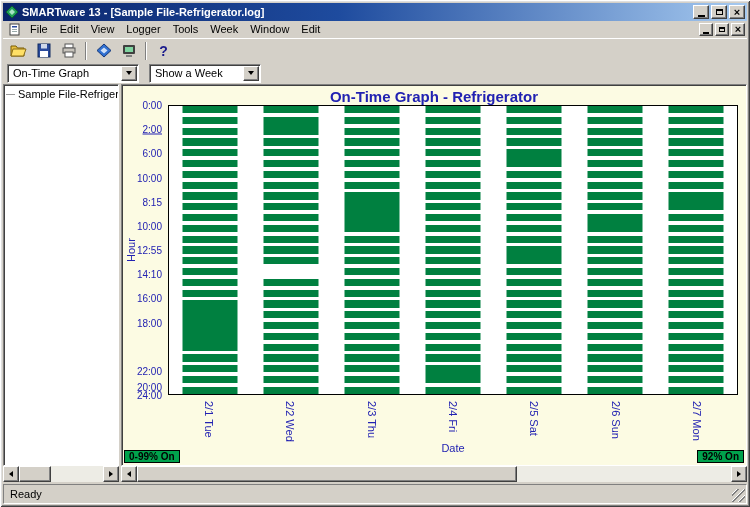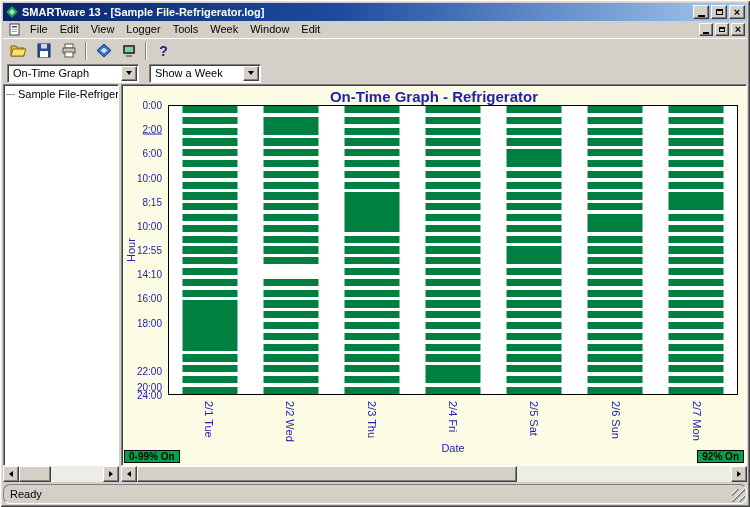--- a/index.html
+++ b/index.html
@@ -150,21 +150,21 @@
     border-top:1px solid #fff; border-left:1px solid #fff;
     border-right:1px solid #404040; border-bottom:1px solid #404040;
     box-shadow: inset -1px -1px 0 #808080;
   }
 
   
   .statusbar {
     height:20px; flex:0 0 20px; margin-top:2px; position:relative;
     border-top:1px solid #808080; border-left:1px solid #808080;
     border-bottom:1px solid #fff; border-right:1px solid #fff;
-    padding:2px 6px; line-height:15px;border-radius:7px;
+    padding:2px 6px; line-height:15px;
   }
   .grip {
     position:absolute; right:1px; bottom:1px; width:13px; height:13px;
     background:
       linear-gradient(135deg, transparent 0 50%, transparent 0) ,
       repeating-linear-gradient(135deg, transparent 0 3px, #fff 3px 4px, #808080 4px 5px);
   }
 </style>
 </head>
 <body>

